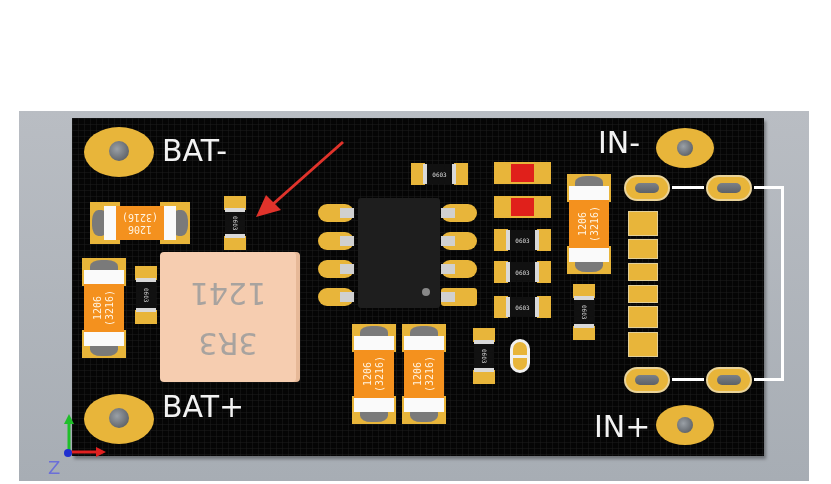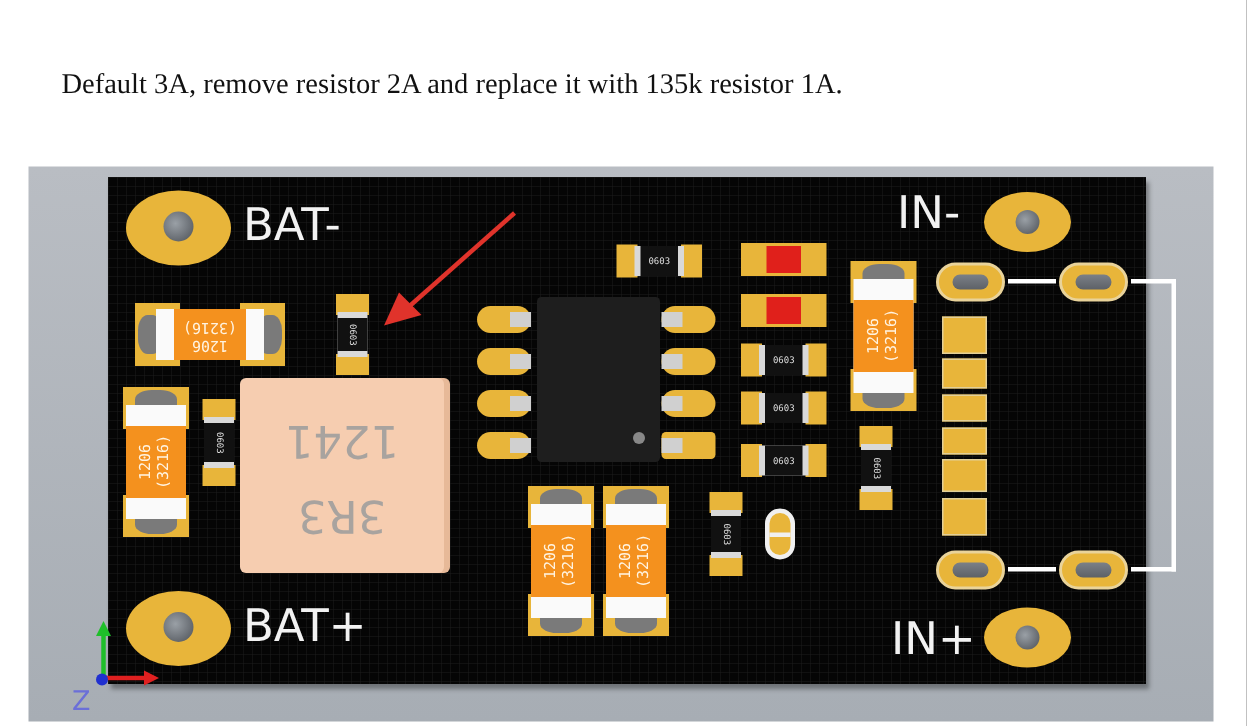--- a/index.html
+++ b/index.html
@@ -33,36 +33,35 @@
   .inductor .txt { position: absolute; left: 0; right: 0; text-align: center; color: #a8a39f; font-family: "DejaVu Sans", sans-serif; font-size: 30px; transform: rotate(180deg); }
   .edgepad { position: absolute; left: 628px; width: 30px; background: #e8b53a; border: 1px solid #e2cf98; box-sizing: border-box; }
   .wire { position: absolute; background: #ffffff; }
   .arrow { position: absolute; left: 0; top: 0; }
   .axis-z { position: absolute; left: 48px; top: 457px; color: #6b6fd8; font-family: "DejaVu Sans", sans-serif; font-size: 18px; }
 </style>
 </head>
 <body>
 
 <div class="desc">
-  <div>Default 3A, remove resistor 2A and replace it with 135k resistor 1A.</div>
 </div>
 
 <div class="viewport"></div>
 
 <div class="board"></div>
 
 <div class="pad-oval" style="left:84px;top:127px;width:70px;height:50px;">
   <div class="hole" style="left:25px;top:14px;width:20px;height:20px;"></div>
 </div>
 <div class="silk" style="left:162px;top:136px;">BAT-</div>
 
 <div class="pad-oval" style="left:84px;top:394px;width:70px;height:50px;">
   <div class="hole" style="left:25px;top:14px;width:20px;height:20px;"></div>
 </div>
-<div class="silk" style="left:162px;top:403px;text-align:center;">BAT+</div>
+<div class="silk" style="left:162px;top:392px;text-align:center;">BAT+</div>
 
 <div class="silk" style="left:598px;top:128px;">IN-</div>
 <div class="pad-oval" style="left:656px;top:128px;width:58px;height:40px;">
   <div class="hole" style="left:21px;top:12px;width:16px;height:16px;"></div>
 </div>
 
 <div class="silk" style="left:594px;top:412px;">IN+</div>
 <div class="pad-oval" style="left:656px;top:405px;width:58px;height:40px;">
   <div class="hole" style="left:21px;top:12px;width:16px;height:16px;"></div>
 </div>

